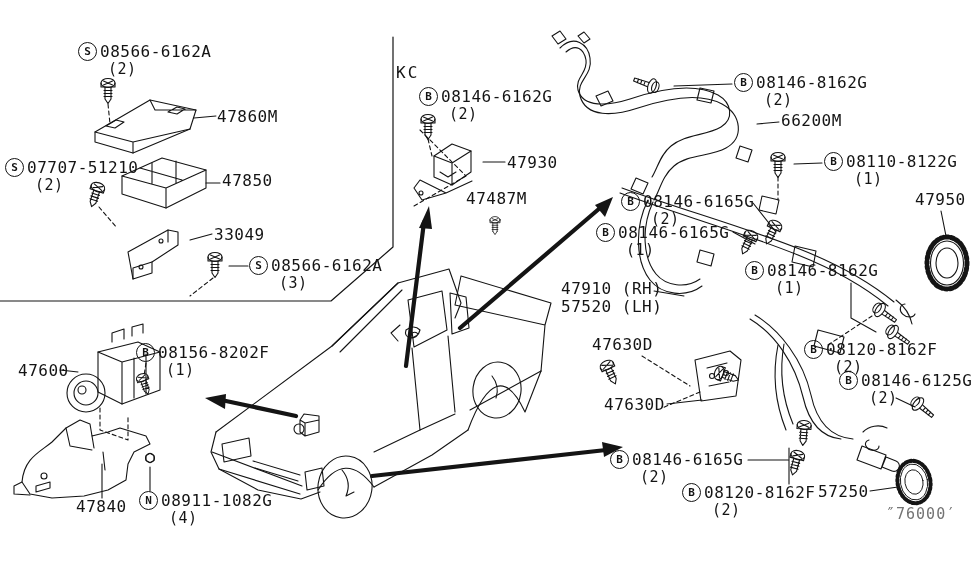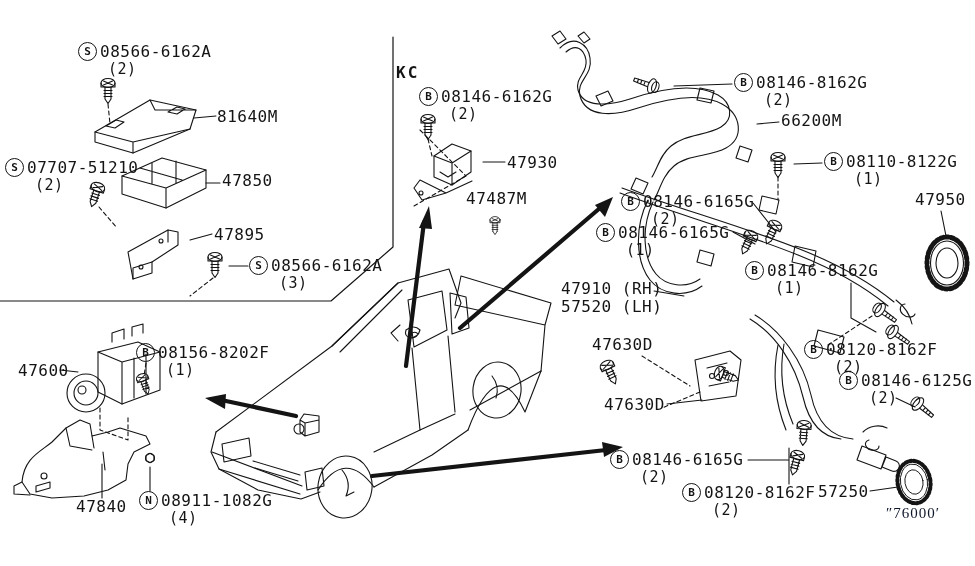--- a/index.html
+++ b/index.html
@@ -10,22 +10,22 @@
   }
   #lineart{position:absolute;left:0;top:0;}
   .lbl{position:absolute;white-space:nowrap;font-size:16px;line-height:17px;letter-spacing:.5px;}
   .lbl .row{display:flex;align-items:center;gap:3px;}
   .circ{
     display:inline-flex;align-items:center;justify-content:center;
     width:17px;height:17px;border:1.6px solid #141414;border-radius:50%;
     font-size:11px;font-weight:bold;letter-spacing:0;flex:0 0 auto;
   }
   .qty{margin-left:30px;font-size:15px;letter-spacing:.5px;}
-  .ref{position:absolute;font-size:15px;letter-spacing:1px;color:#0f172a;font-family:Liberation Serif, serif;}
-  .kc{position:absolute;font-size:16px;letter-spacing:2px;font-weight:bold;}
+  .ref{position:absolute;font-size:15px;letter-spacing:1px;color:#737373;}
+  .kc{position:absolute;font-size:16px;letter-spacing:2px;}
 </style>
 </head>
 <body>
 
 <div id="canvas">
 
 <svg id="lineart" width="975" height="566" viewBox="0 0 975 566" fill="none" stroke="#141414" stroke-width="1.1" stroke-linecap="round" stroke-linejoin="round">
   <defs>
     <g id="g-screw">
       <ellipse cx="0" cy="-3" rx="7" ry="4.5"></ellipse>
@@ -196,41 +196,41 @@
   <div class="lbl" style="left:78px;top:42px">
     <div class="row">
         <span class="circ">S</span>
         <span>08566-6162A</span>
       </div>
     <div class="qty">(2)</div>
   </div>
 
   <div class="lbl" style="left:217px;top:108px">
     <div class="row">
-        <span>81640M</span>
+        <span>47860M</span>
       </div>
   </div>
 
   <div class="lbl" style="left:5px;top:158px">
     <div class="row">
         <span class="circ">S</span>
         <span>07707-51210</span>
       </div>
     <div class="qty">(2)</div>
   </div>
 
   <div class="lbl" style="left:222px;top:172px">
     <div class="row">
         <span>47850</span>
       </div>
   </div>
 
   <div class="lbl" style="left:214px;top:226px">
     <div class="row">
-        <span>47895</span>
+        <span>33049</span>
       </div>
   </div>
 
   <div class="lbl" style="left:249px;top:256px">
     <div class="row">
         <span class="circ">S</span>
         <span>08566-6162A</span>
       </div>
     <div class="qty">(3)</div>
   </div>

